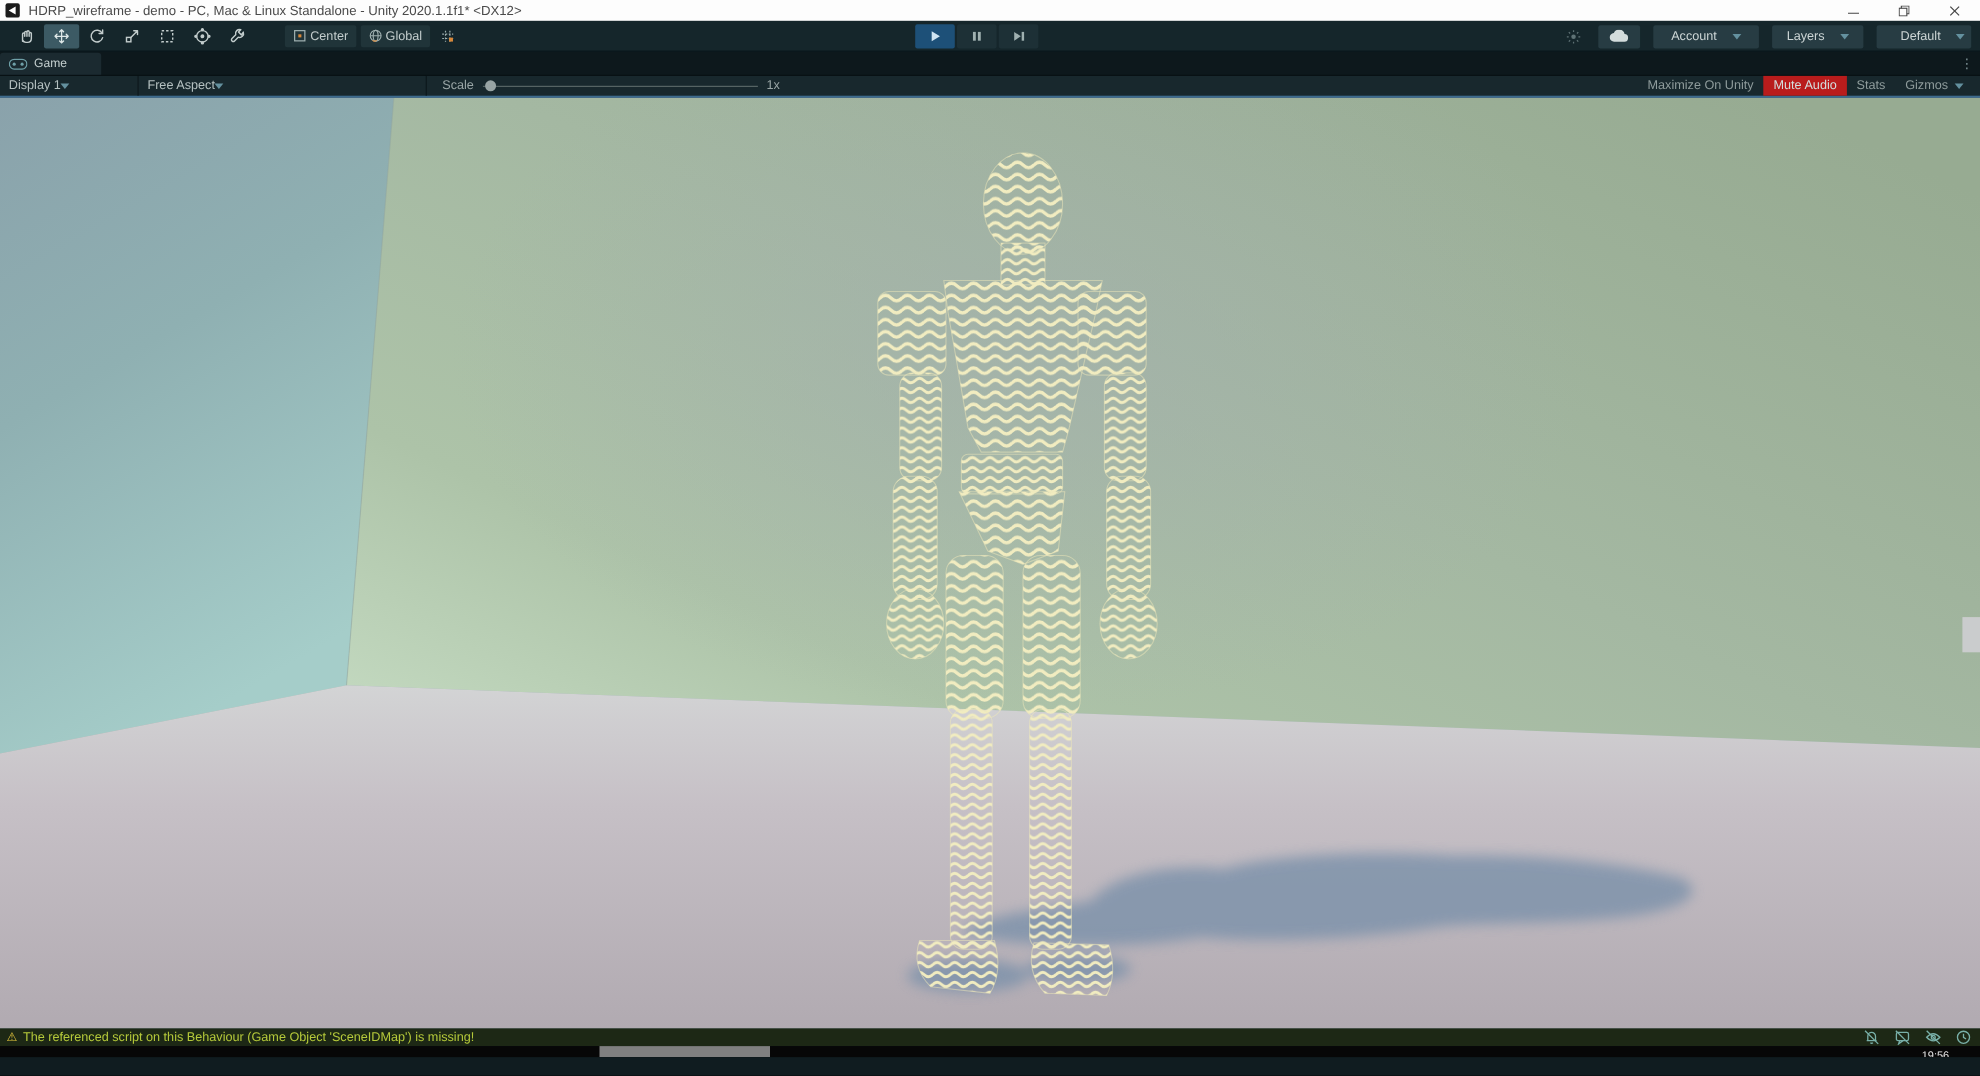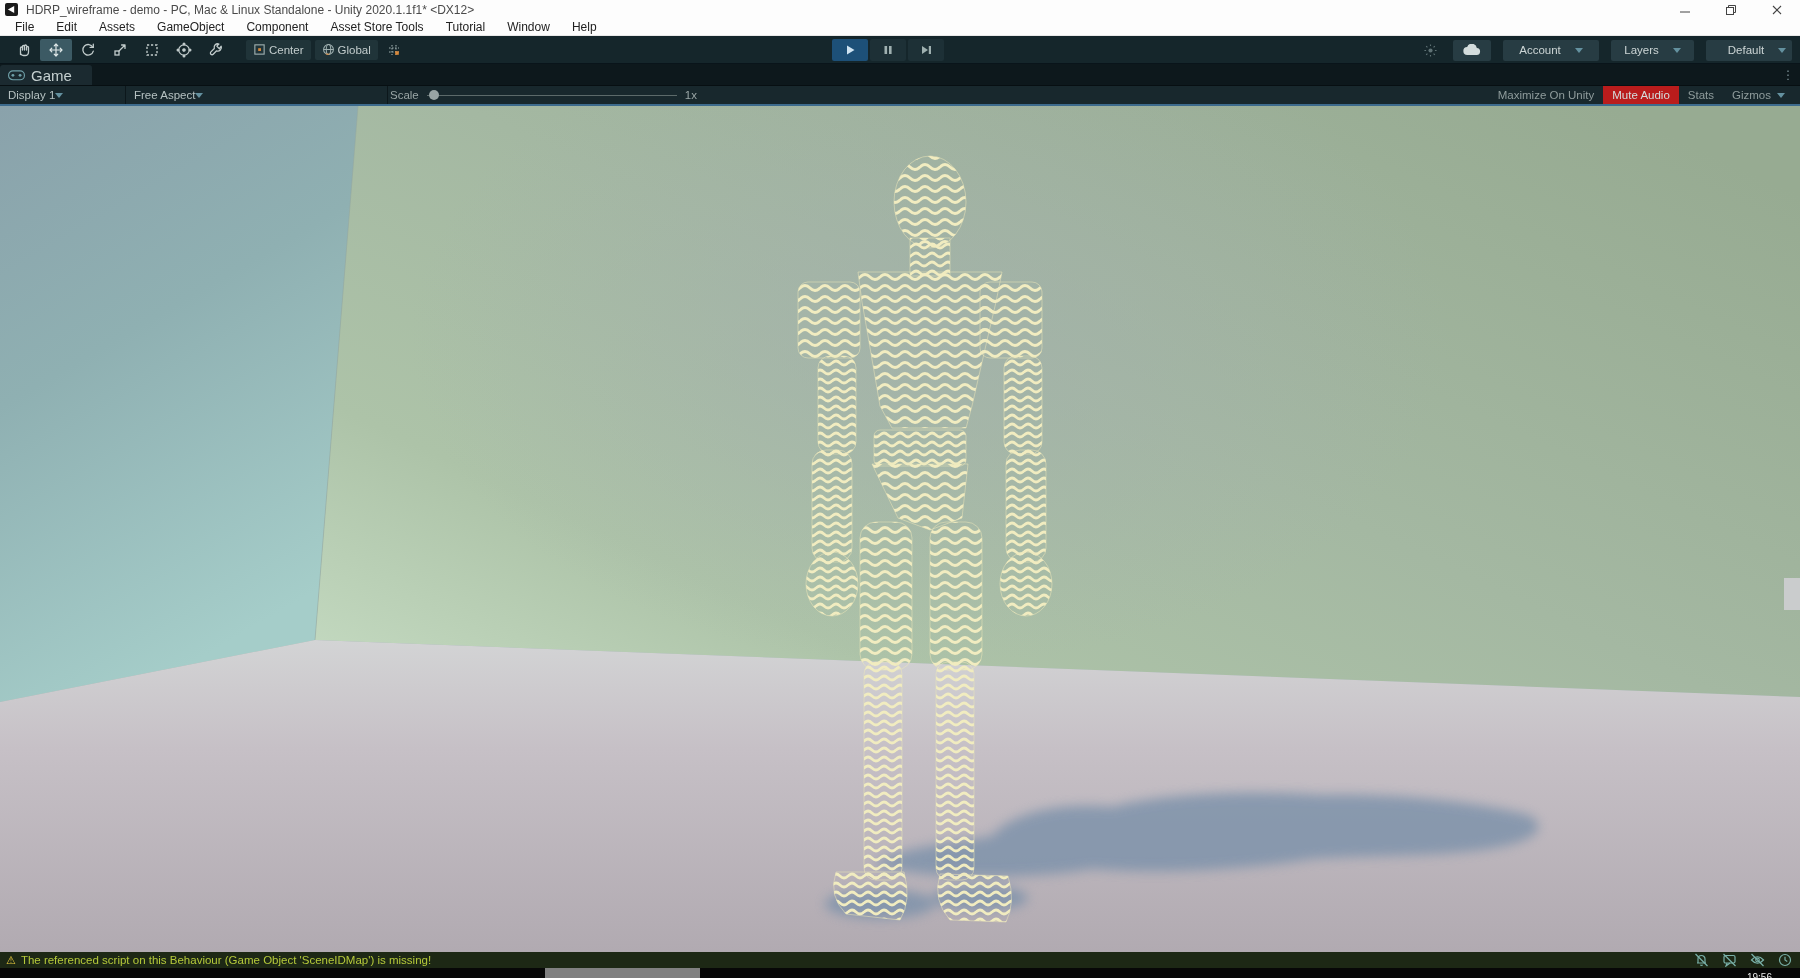--- a/index.html
+++ b/index.html
@@ -22,51 +22,51 @@
      border-bottom:1px solid #e9e9e9; }
   .menu-item { font-size:12px; color:#222; padding:0 11px; }
 
   
   .toolbar { height:28px; background:#15262b; position:relative; display:flex; align-items:center;
      border-bottom:1px solid #09141a; }
   .tool-group { display:flex; align-items:center; margin-left:8px; }
   .tool-btn { width:32px; height:22px; display:flex; align-items:center; justify-content:center;
      border-radius:2px; }
   .tool-btn.selected { background:#3c5a64; }
-  .pivot-group { display:flex; align-items:center; margin-left:14px; gap:4px; }
+  .pivot-group { display:flex; align-items:center; margin-left:27px; gap:4px; }
   .pivot-btn { height:20px; display:flex; align-items:center; gap:3px; padding:0 7px;
      background:#203439; border-radius:2px; color:#c3cdcd; font-size:11.5px; }
   .playbar { position:absolute; left:832px; top:3px; display:flex; gap:2px; }
   .play-btn { width:36px; height:22px; background:#1d3036; border-radius:2px;
      display:flex; align-items:center; justify-content:center; }
   .play-btn.active { background:#1d5078; }
   .toolbar-right { position:absolute; right:8px; top:3px; display:flex; align-items:center; gap:12px; }
   .tb-icon-plain { width:22px; height:22px; display:flex; align-items:center; justify-content:center; }
   .tb-btn { height:21px; background:#273c43; border-radius:2px; display:flex; align-items:center;
      justify-content:center; color:#ccd5d5; font-size:11.5px; padding:0 8px; gap:14px; }
   .caret { width:0; height:0; border-left:4px solid transparent; border-right:4px solid transparent;
      border-top:5px solid #64919f; }
 
   
   .tabbar { height:22px; background:#0d181c; display:flex; align-items:flex-end; position:relative;
      border-bottom:1px solid #070f12; }
   .tab { height:20px; min-width:92px; background:#1b2a30; display:flex; align-items:center;
      padding:0 14px 0 8px; gap:6px; border-radius:3px 3px 0 0; }
-  .tab-label { font-size:15px; color:#c5d0d0; }
+  .tab-label { font-size:11px; color:#c5d0d0; }
   .tab-kebab { position:absolute; right:6px; top:4px; color:#7e9297; font-size:12px; letter-spacing:0;
      line-height:14px; }
 
   
   .gametoolbar { height:20px; background:#18282d; display:flex; align-items:center; position:relative;
      border-bottom:2px solid #3d6b8d; font-size:11.5px; color:#b5c1c1; }
   .gt-dd { height:100%; display:flex; align-items:center; justify-content:flex-start;
      padding:0 8px; border-right:1px solid #0c171b; }
   .gt-display { width:126px; }
   .gt-aspect { width:262px; }
-  .scale-group { display:flex; align-items:center; margin-left:2px; gap:8px; color:#9aa6a6; }
+  .scale-group { display:flex; align-items:center; margin-left:14px; gap:8px; color:#9aa6a6; }
   .slider { position:relative; width:250px; height:12px; }
   .slider-track { position:absolute; left:0; right:0; top:5.5px; height:1px; background:#5c6a6a; }
   .slider-handle { position:absolute; left:2px; top:1px; width:10px; height:10px; border-radius:50%;
      background:#98a4a4; }
   .gt-right { position:absolute; right:6px; top:0; height:100%; display:flex; align-items:center; }
   .gt-toggle { height:100%; display:flex; align-items:center; padding:0 9px; color:#8f9c9c; gap:6px; }
   .gt-toggle.active { background:#b91c1c; color:#d3dede; }
 
   
   .gameview { position:relative; width:1800px; height:846px; background:#9fb4ae; }
@@ -110,31 +110,20 @@
       </div>
       <div class="win-btn">
         <svg width="10" height="10" viewBox="0 0 10 10" stroke="#444" stroke-width="1.1">
           <line x1="1" y1="1" x2="9" y2="9"></line>
             <line x1="9" y1="1" x2="1" y2="9"></line>
           </svg>
       </div>
     </div>
   </div>
 
-  <div class="menubar">
-    <span class="menu-item">File</span>
-    <span class="menu-item">Edit</span>
-    <span class="menu-item">Assets</span>
-    <span class="menu-item">GameObject</span>
-    <span class="menu-item">Component</span>
-    <span class="menu-item">Asset Store Tools</span>
-    <span class="menu-item">Tutorial</span>
-    <span class="menu-item">Window</span>
-    <span class="menu-item">Help</span>
-  </div>
 
   <div class="toolbar">
     <div class="tool-group">
       <div class="tool-btn">
         <svg width="16" height="16" viewBox="0 0 16 16" fill="none" stroke="#c2cccc" stroke-width="1.3" stroke-linecap="round">
           <path d="M4.5,12.5 V6 a1,1 0 0 1 2,0 M6.5,8 V4.5 a1,1 0 0 1 2,0 M8.5,8 V4 a1,1 0 0 1 2,0 M10.5,8 V5.5 a1,1 0 0 1 2,0 V10 q0,3.5 -3.5,3.5 h-1.5 q-2,0 -3,-2"></path>
           </svg>
       </div>
       <div class="tool-btn selected">
         <svg width="16" height="16" viewBox="0 0 16 16" fill="none" stroke="#dfe8e8" stroke-width="1.2" stroke-linecap="round">

